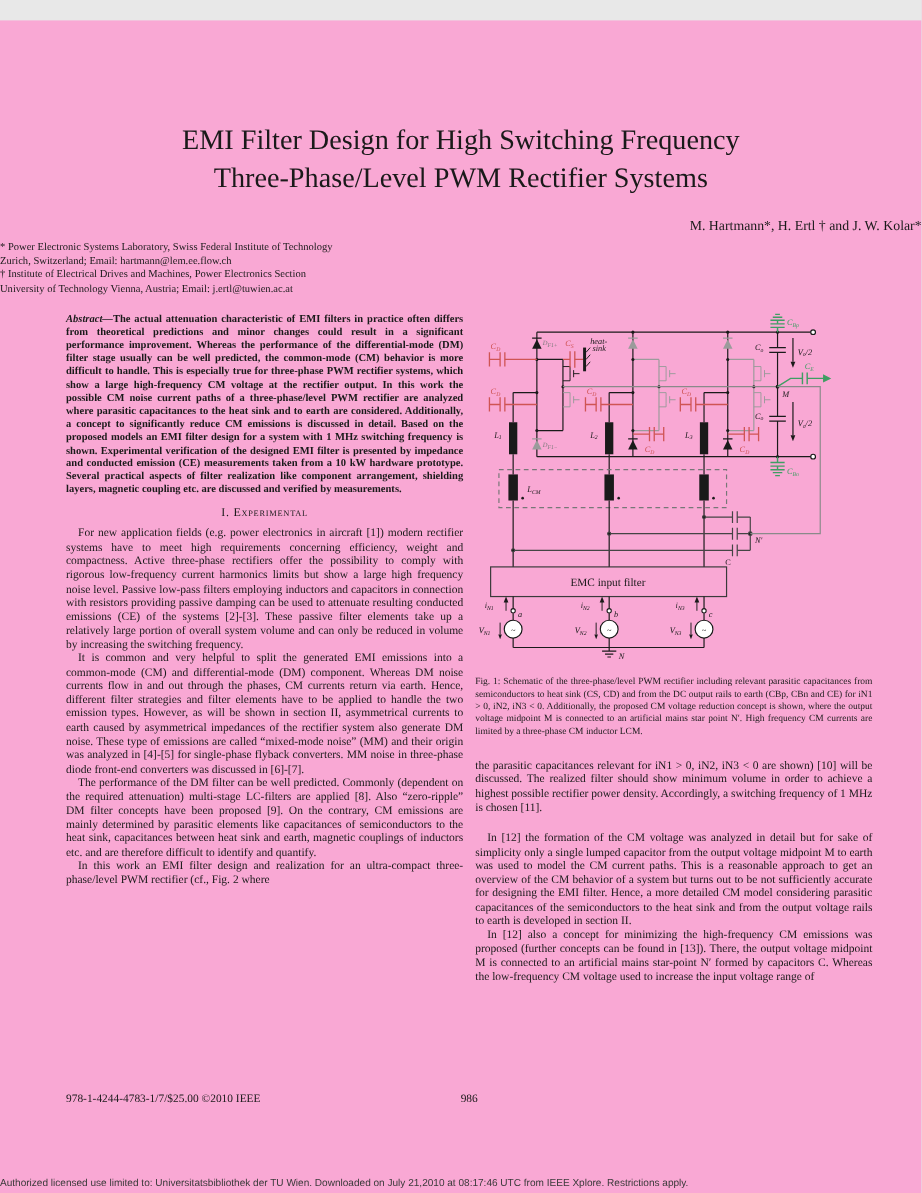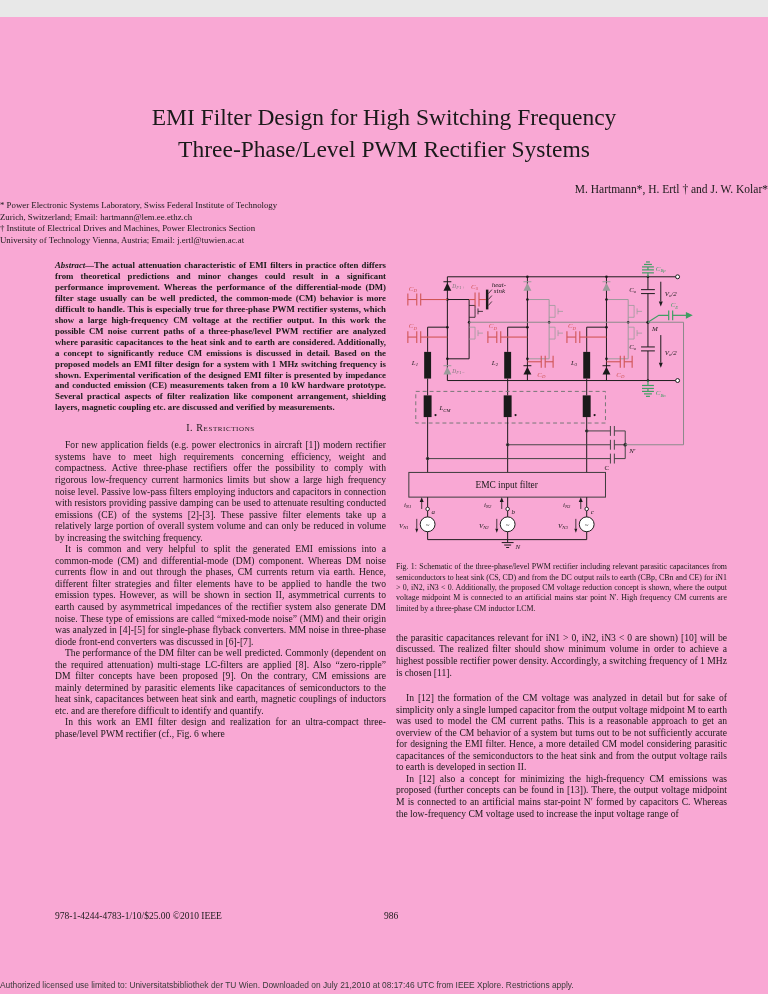--- a/index.html
+++ b/index.html
@@ -52,32 +52,32 @@
 
   <div class="title">
     <div>EMI Filter Design for High Switching Frequency</div>
     <div>Three-Phase/Level PWM Rectifier Systems</div>
   </div>
 
   <div class="authors">M. Hartmann*, H. Ertl † and J. W. Kolar*</div>
 
   <div class="affil">
     <div>* Power Electronic Systems Laboratory, Swiss Federal Institute of Technology</div>
-    <div>Zurich, Switzerland; Email: hartmann@lem.ee.ethz.ch</div>
+    <div>Zurich, Switzerland; Email: hartmann@lem.ee.flow.ch</div>
     <div>† Institute of Electrical Drives and Machines, Power Electronics Section</div>
     <div>University of Technology Vienna, Austria; Email: j.ertl@tuwien.ac.at</div>
   </div>
 
   <div class="col col-left">
     <div class="abstract"><span class="lead">Abstract—</span><span>The actual attenuation characteristic of EMI filters in practice often differs from theoretical predictions and minor changes could result in a significant performance improvement. Whereas the performance of the differential-mode (DM) filter stage usually can be well predicted, the common-mode (CM) behavior is more difficult to handle. This is especially true for three-phase PWM rectifier systems, which show a large high-frequency CM voltage at the rectifier output. In this work the possible CM noise current paths of a three-phase/level PWM rectifier are analyzed where parasitic capacitances to the heat sink and to earth are considered. Additionally, a concept to significantly reduce CM emissions is discussed in detail. Based on the proposed models an EMI filter design for a system with 1 MHz switching frequency is shown. Experimental verification of the designed EMI filter is presented by impedance and conducted emission (CE) measurements taken from a 10 kW hardware prototype. Several practical aspects of filter realization like component arrangement, shielding layers, magnetic coupling etc. are discussed and verified by measurements.</span></div>
-    <div class="sec-head">I. Restrictions</div>
+    <div class="sec-head">I. Experimental</div>
     <p class="para">For new application fields (e.g. power electronics in aircraft [1]) modern rectifier systems have to meet high requirements concerning efficiency, weight and compactness. Active three-phase rectifiers offer the possibility to comply with rigorous low-frequency current harmonics limits but show a large high frequency noise level. Passive low-pass filters employing inductors and capacitors in connection with resistors providing passive damping can be used to attenuate resulting conducted emissions (CE) of the systems [2]-[3]. These passive filter elements take up a relatively large portion of overall system volume and can only be reduced in volume by increasing the switching frequency.</p>
     <p class="para">It is common and very helpful to split the generated EMI emissions into a common-mode (CM) and differential-mode (DM) component. Whereas DM noise currents flow in and out through the phases, CM currents return via earth. Hence, different filter strategies and filter elements have to be applied to handle the two emission types. However, as will be shown in section II, asymmetrical currents to earth caused by asymmetrical impedances of the rectifier system also generate DM noise. These type of emissions are called “mixed-mode noise” (MM) and their origin was analyzed in [4]-[5] for single-phase flyback converters. MM noise in three-phase diode front-end converters was discussed in [6]-[7].</p>
     <p class="para">The performance of the DM filter can be well predicted. Commonly (dependent on the required attenuation) multi-stage LC-filters are applied [8]. Also “zero-ripple” DM filter concepts have been proposed [9]. On the contrary, CM emissions are mainly determined by parasitic elements like capacitances of semiconductors to the heat sink, capacitances between heat sink and earth, magnetic couplings of inductors etc. and are therefore difficult to identify and quantify.</p>
-    <p class="para">In this work an EMI filter design and realization for an ultra-compact three-phase/level PWM rectifier (cf., Fig. 6 where</p>
+    <p class="para">In this work an EMI filter design and realization for an ultra-compact three-phase/level PWM rectifier (cf., Fig. 2 where</p>
   </div>
 
   <div class="col col-right">
 
     <svg class="fig" viewBox="0 0 335 300">
 
       <g>
         <line class="sw" x1="52" y1="17" x2="285" y2="17"></line>
         <line class="sw" x1="52" y1="122" x2="285" y2="122"></line>
         <circle cx="285" cy="17" r="2" fill="#fff" stroke="#1a1a1a" stroke-width="1"></circle>
@@ -366,17 +366,17 @@
       </g>
     </svg>
 
     <div class="caption">Fig. 1: Schematic of the three-phase/level PWM rectifier including relevant parasitic capacitances from semiconductors to heat sink (CS, CD) and from the DC output rails to earth (CBp, CBn and CE) for iN1 &gt; 0, iN2, iN3 &lt; 0. Additionally, the proposed CM voltage reduction concept is shown, where the output voltage midpoint M is connected to an artificial mains star point N′. High frequency CM currents are limited by a three-phase CM inductor LCM.</div>
 
     <p class="para noindent sp1">the parasitic capacitances relevant for iN1 &gt; 0, iN2, iN3 &lt; 0 are shown) [10] will be discussed. The realized filter should show minimum volume in order to achieve a highest possible rectifier power density. Accordingly, a switching frequency of 1 MHz is chosen [11].</p>
     <p class="para sp2">In [12] the formation of the CM voltage was analyzed in detail but for sake of simplicity only a single lumped capacitor from the output voltage midpoint M to earth was used to model the CM current paths. This is a reasonable approach to get an overview of the CM behavior of a system but turns out to be not sufficiently accurate for designing the EMI filter. Hence, a more detailed CM model considering parasitic capacitances of the semiconductors to the heat sink and from the output voltage rails to earth is developed in section II.</p>
     <p class="para">In [12] also a concept for minimizing the high-frequency CM emissions was proposed (further concepts can be found in [13]). There, the output voltage midpoint M is connected to an artificial mains star-point N′ formed by capacitors C. Whereas the low-frequency CM voltage used to increase the input voltage range of</p>
   </div>
 
-  <div class="copyright">978-1-4244-4783-1/10/$25.00 ©2010 IEEE</div>
+  <div class="copyright">978-1-4244-4783-1/7/$25.00 ©2010 IEEE</div>
   <div class="pagenum">986</div>
   <div class="license">Authorized licensed use limited to: Universitatsbibliothek der TU Wien. Downloaded on July 21,2010 at 08:17:46 UTC from IEEE Xplore.  Restrictions apply.</div>
 
 </div>
 
 </body></html>

